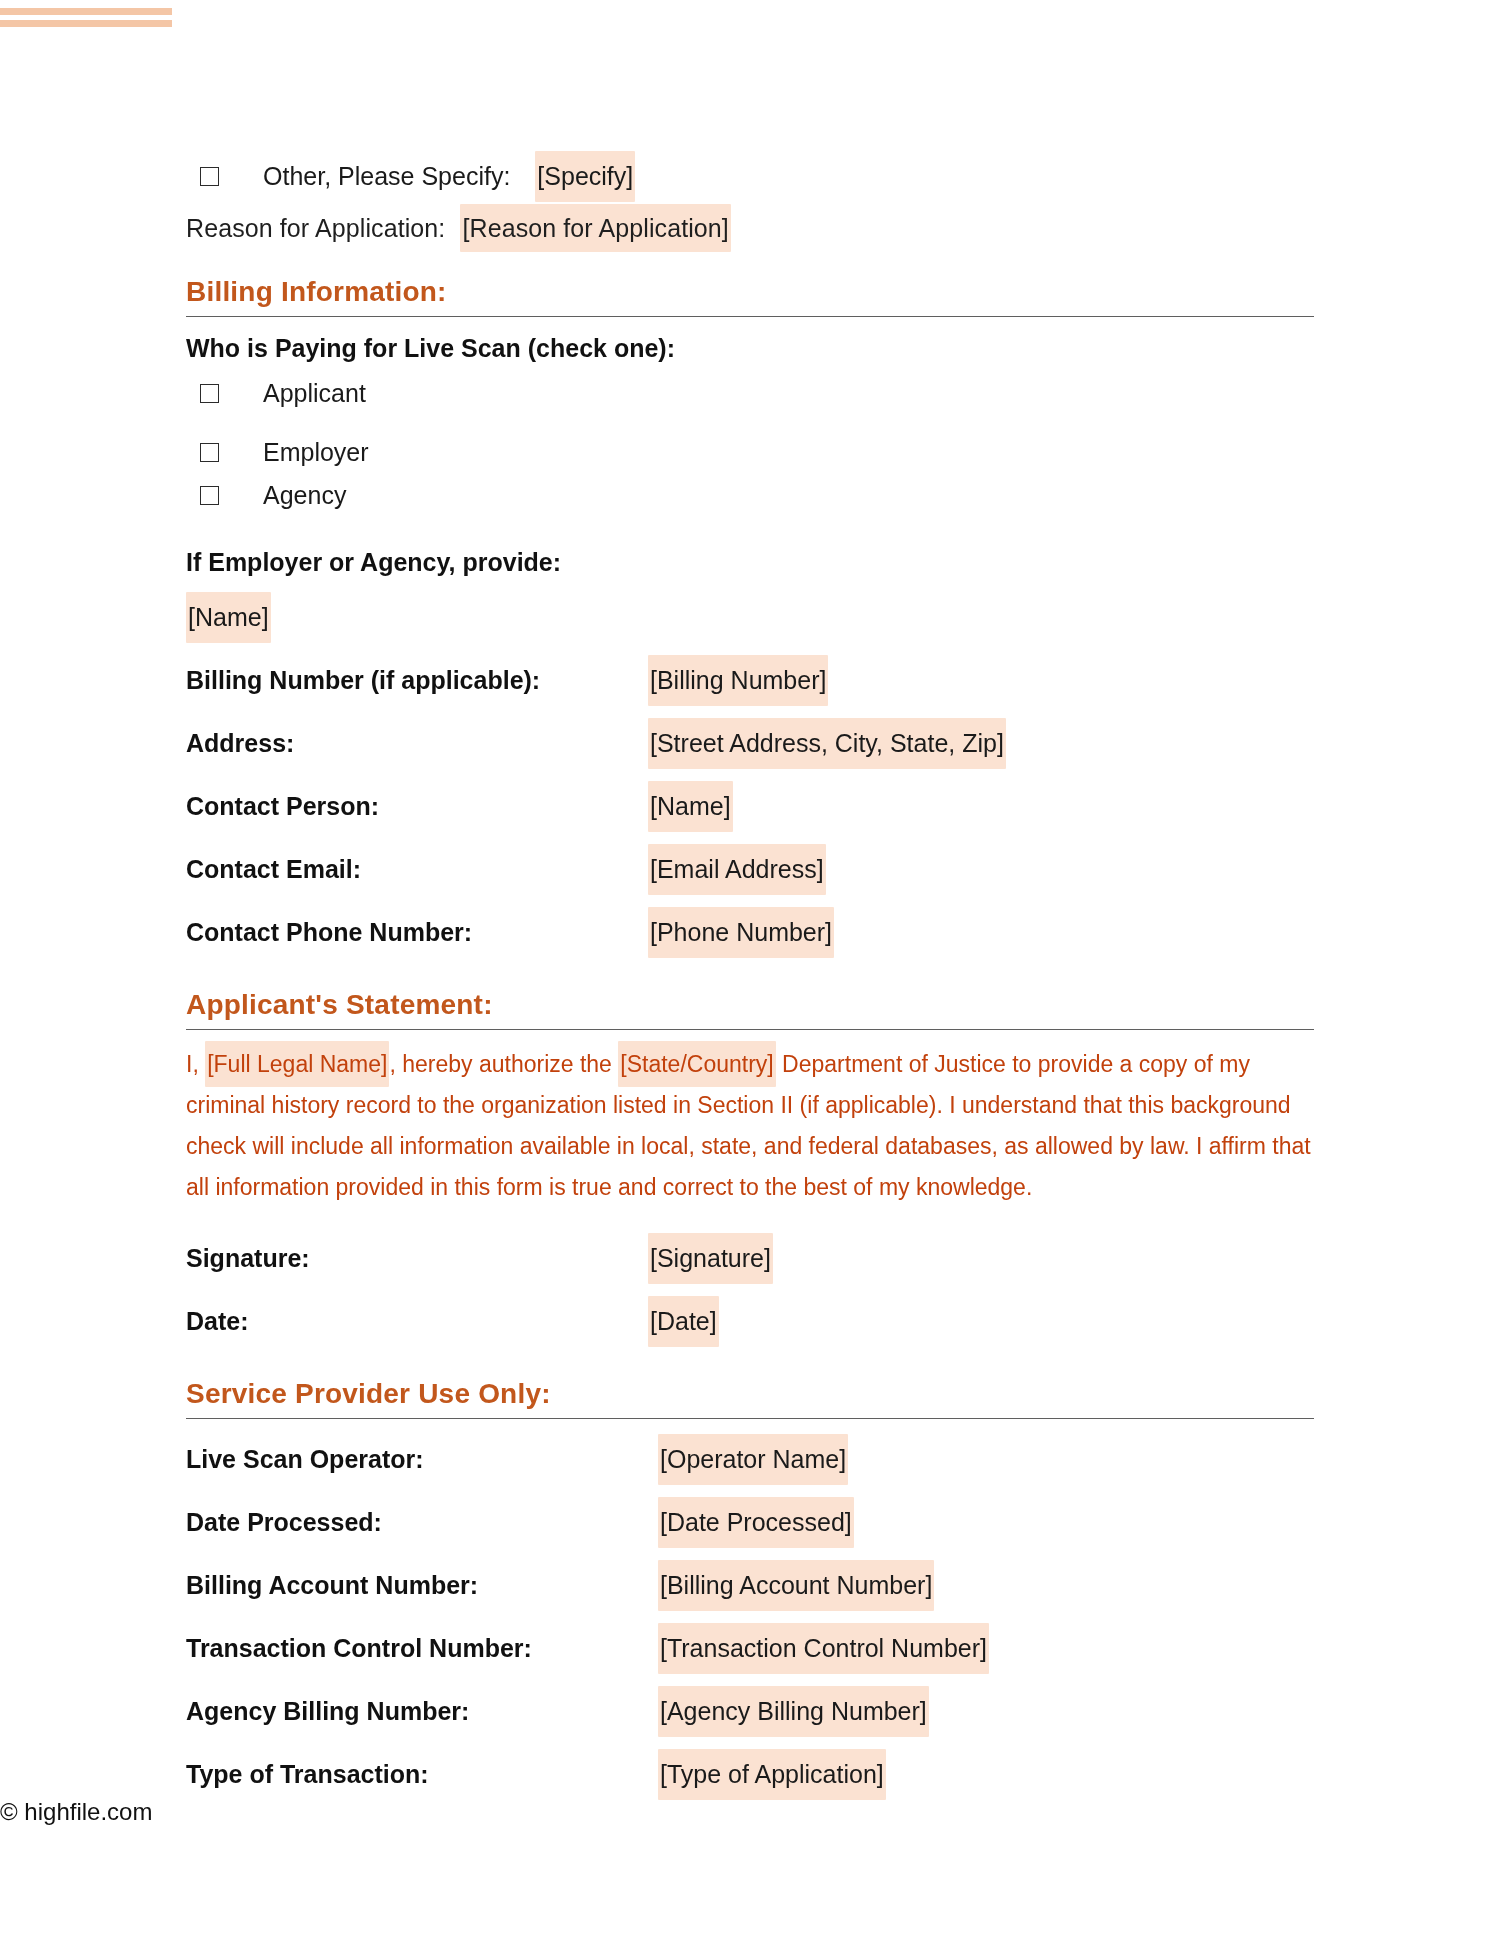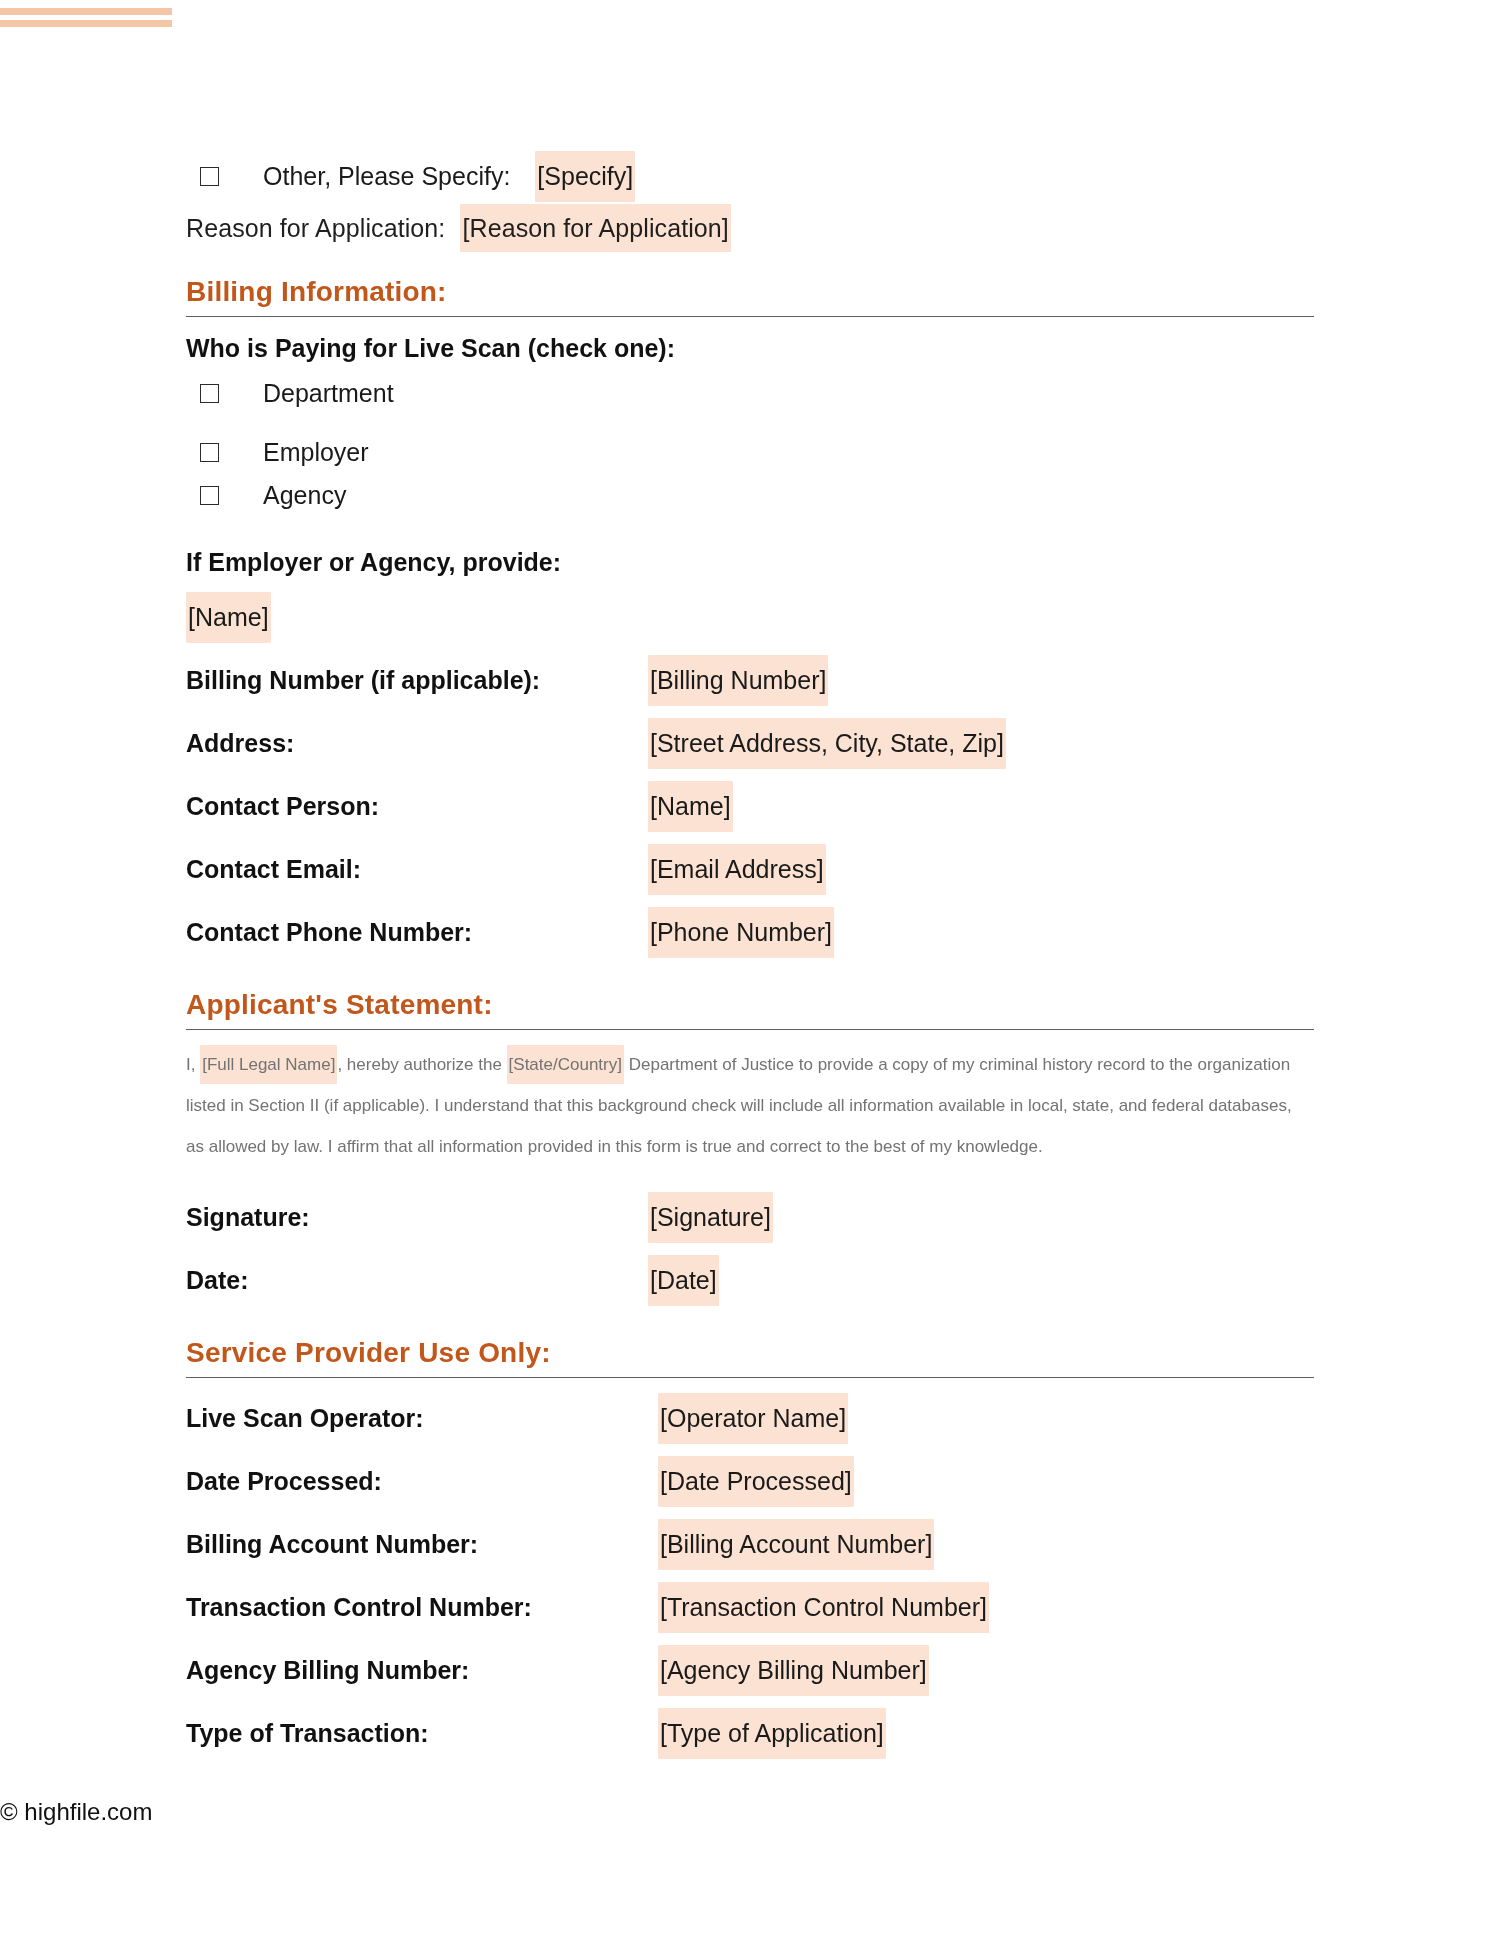--- a/index.html
+++ b/index.html
@@ -112,23 +112,23 @@
     font-weight: bold;
     color: #111;
     flex: 0 0 auto;
   }
   .field .val {
     flex: 0 0 auto;
   }
 
   
   .para {
-    font-size: 17px;
+    font-size: 23px;
     line-height: 41px;
-    color: #737373;
+    color: #c2410c;
     text-align: left;
   }
 
   
   .footer {
     position: absolute;
     top: 1798px;
     left: 0;
     width: 1204px;
     text-align: left;
@@ -163,21 +163,21 @@
 
     <div class="sect" style="margin-top:31px">
       <div class="sect-title">Billing Information:</div>
       <hr class="sect-rule">
     </div>
 
     <div class="subhead" style="margin-top:16px">Who is Paying for Live Scan (check one):</div>
 
     <div class="cbrow" style="margin-top:14px">
       <span class="cbox"></span>
-      <span class="cblabel">Department</span>
+      <span class="cblabel">Applicant</span>
     </div>
     <div class="cbrow" style="margin-top:28px">
       <span class="cbox"></span>
       <span class="cblabel">Employer</span>
     </div>
     <div class="cbrow" style="margin-top:12px">
       <span class="cbox"></span>
       <span class="cblabel">Agency</span>
     </div>
 

